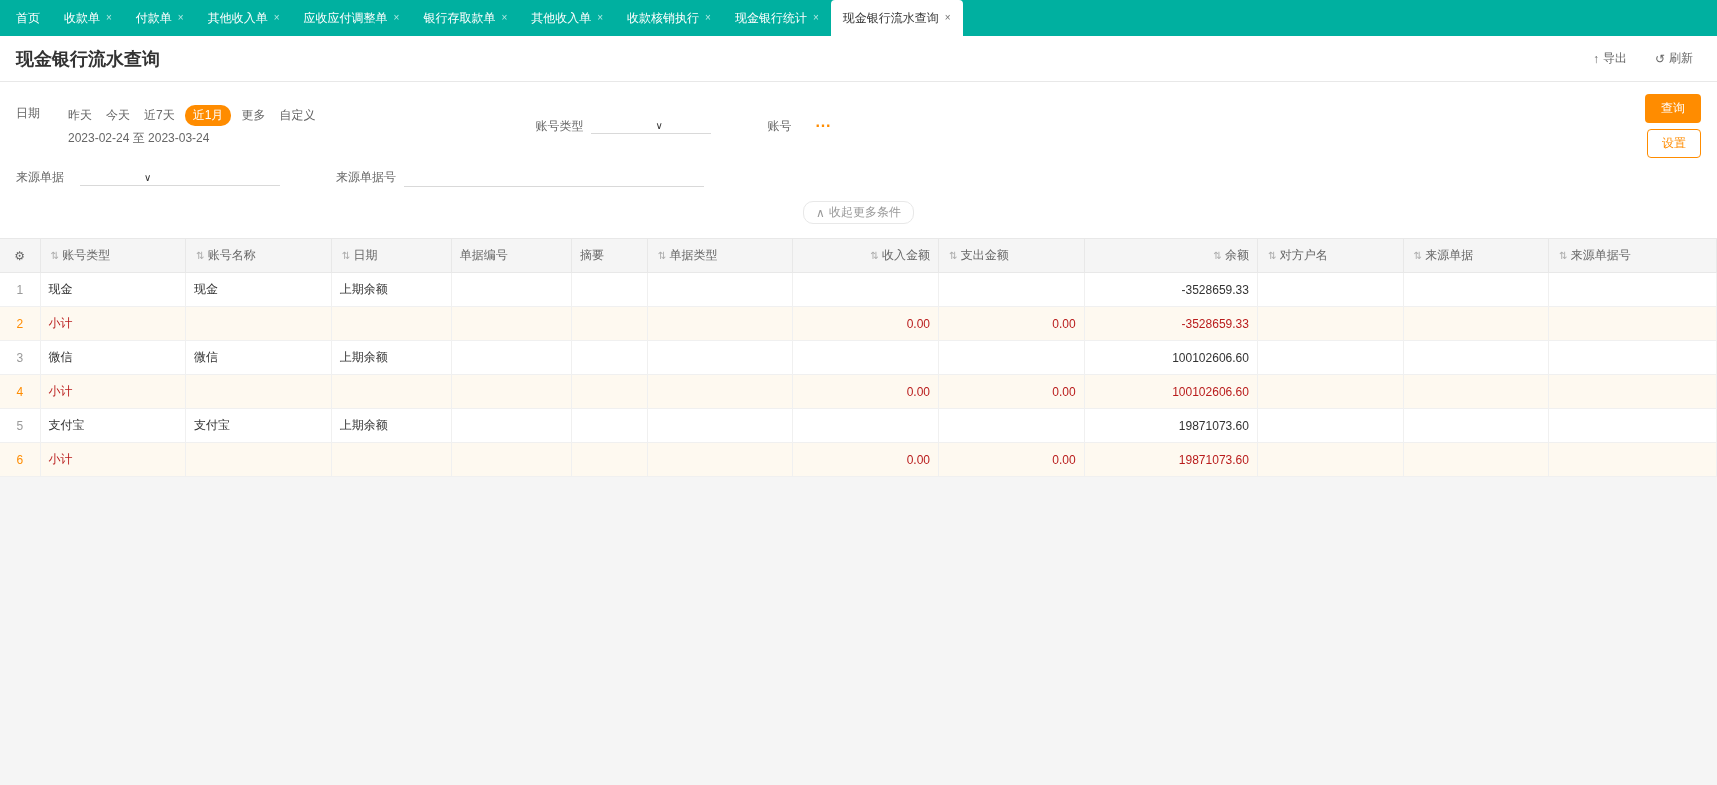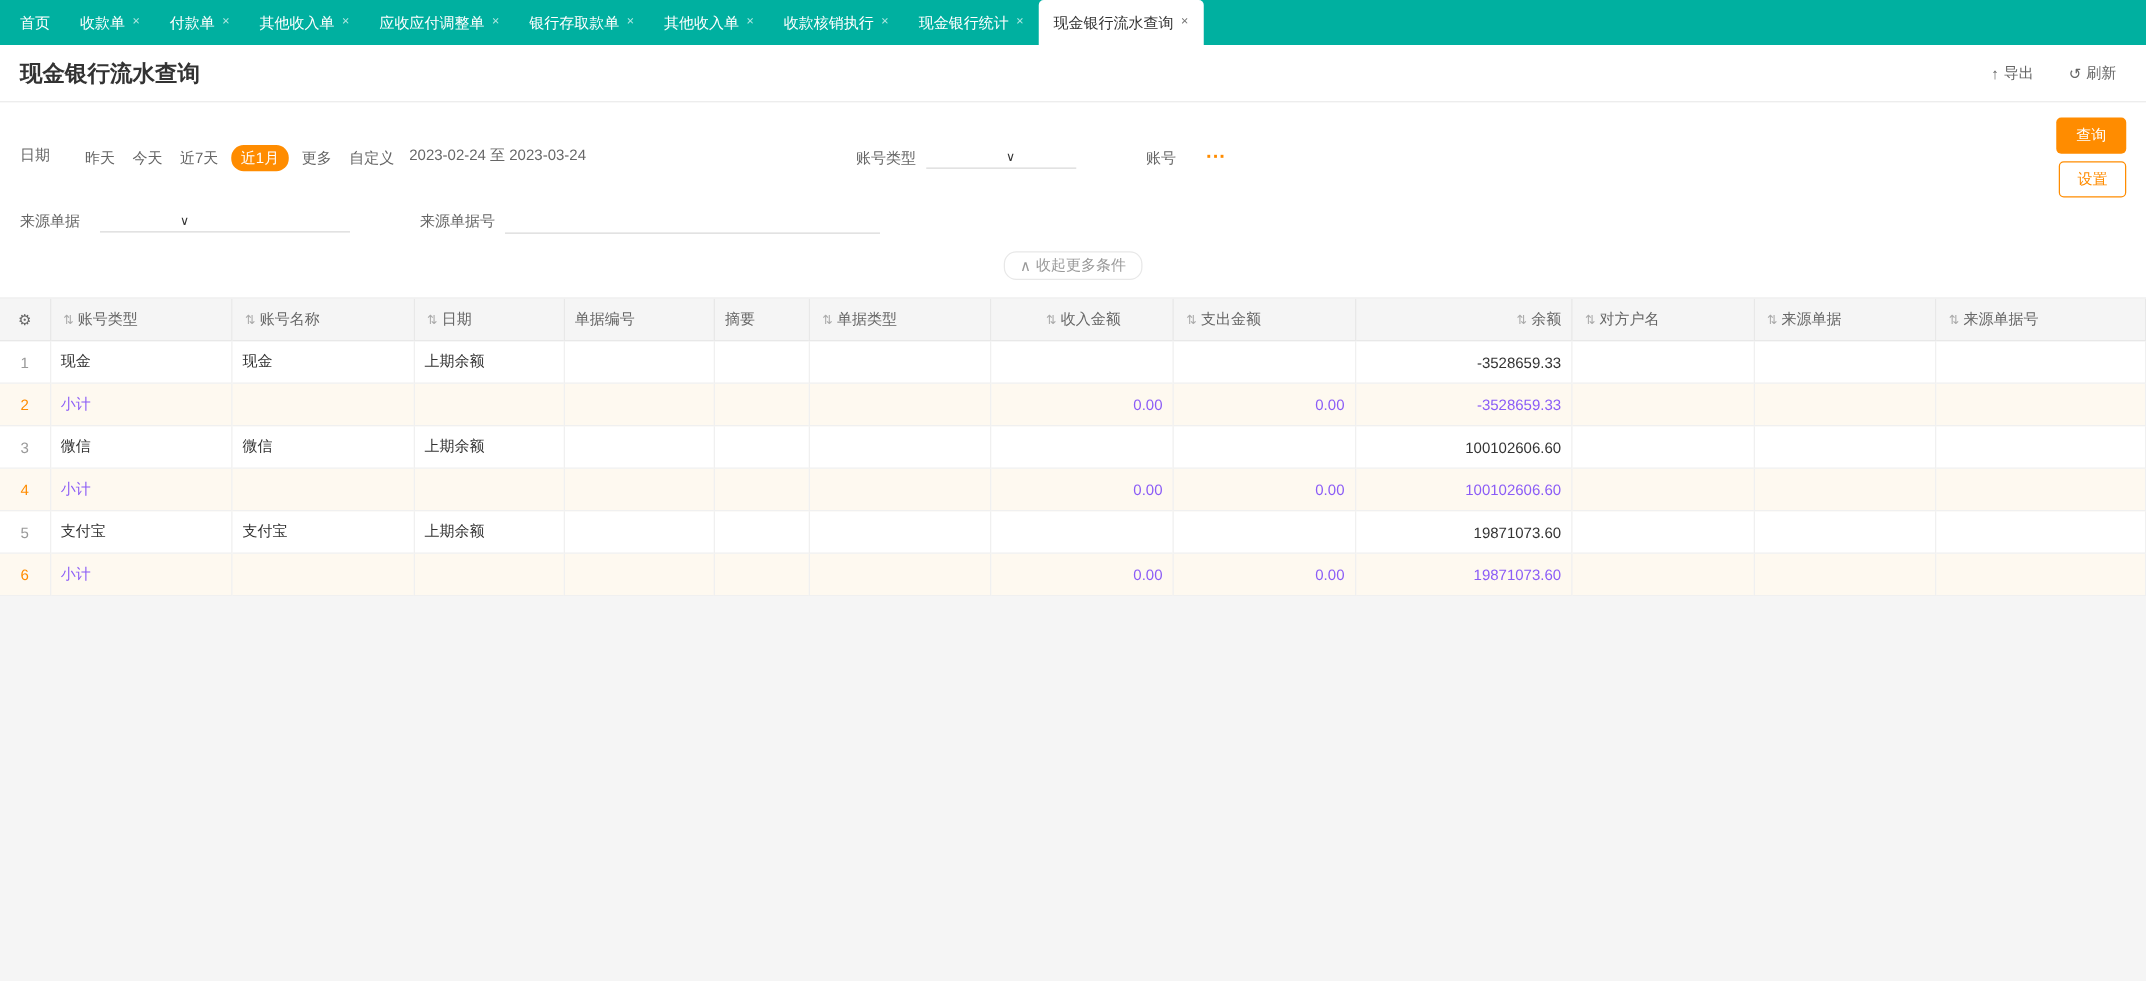--- a/index.html
+++ b/index.html
@@ -209,21 +209,21 @@
     tbody td {
       padding: 8px 8px;
       color: #333;
       border-right: 1px solid #f0f0f0;
       white-space: nowrap;
     }
     tbody td:first-child { text-align: center; color: #999; }
     .subtotal-row {
       background: #fef9f0 !important;
     }
-    .subtotal-row td { color: #8b5cf6; }
+    .subtotal-row td { color: #b91c1c; }
     .subtotal-row td:first-child { color: #ff8c00; }
 
     .chevron-icon { font-size: 10px; }
   </style>
 </head>
 <body>
 
 <nav class="top-nav">
   <div class="nav-item">
     <span>首页</span>
@@ -278,21 +278,21 @@
       <span>刷新</span>
     </div>
   </div>
 </div>
 
 <div class="filter-area">
   <div class="filter-row">
 
     <div style="display:flex; align-items:flex-start; gap:8px;">
       <span class="filter-label">日期</span>
-      <div style="display:flex; gap:4px;">
+      <div style="display:flex; flex-direction:column; gap:4px;">
         <div class="date-shortcuts">
           <span class="date-btn">昨天</span>
           <span class="date-btn">今天</span>
           <span class="date-btn">近7天</span>
           <span class="date-btn active">近1月</span>
           <span class="date-btn">更多</span>
           <span class="date-btn">自定义</span>
         </div>
         <span class="date-range">2023-02-24 至 2023-03-24</span>
       </div>
@@ -364,21 +364,21 @@
         <th>
           <span>单据编号</span>
         </th>
         <th>
           <span>摘要</span>
         </th>
         <th>
           <span class="sort-icon">⇅</span>
           <span>单据类型</span>
         </th>
-        <th style="text-align:center;">
+        <th style="text-align:right;">
           <span class="sort-icon">⇅</span>
           <span>收入金额</span>
         </th>
         <th style="text-align:left;">
           <span class="sort-icon">⇅</span>
           <span>支出金额</span>
         </th>
         <th style="text-align:right;">
           <span class="sort-icon">⇅</span>
           <span>余额</span>

